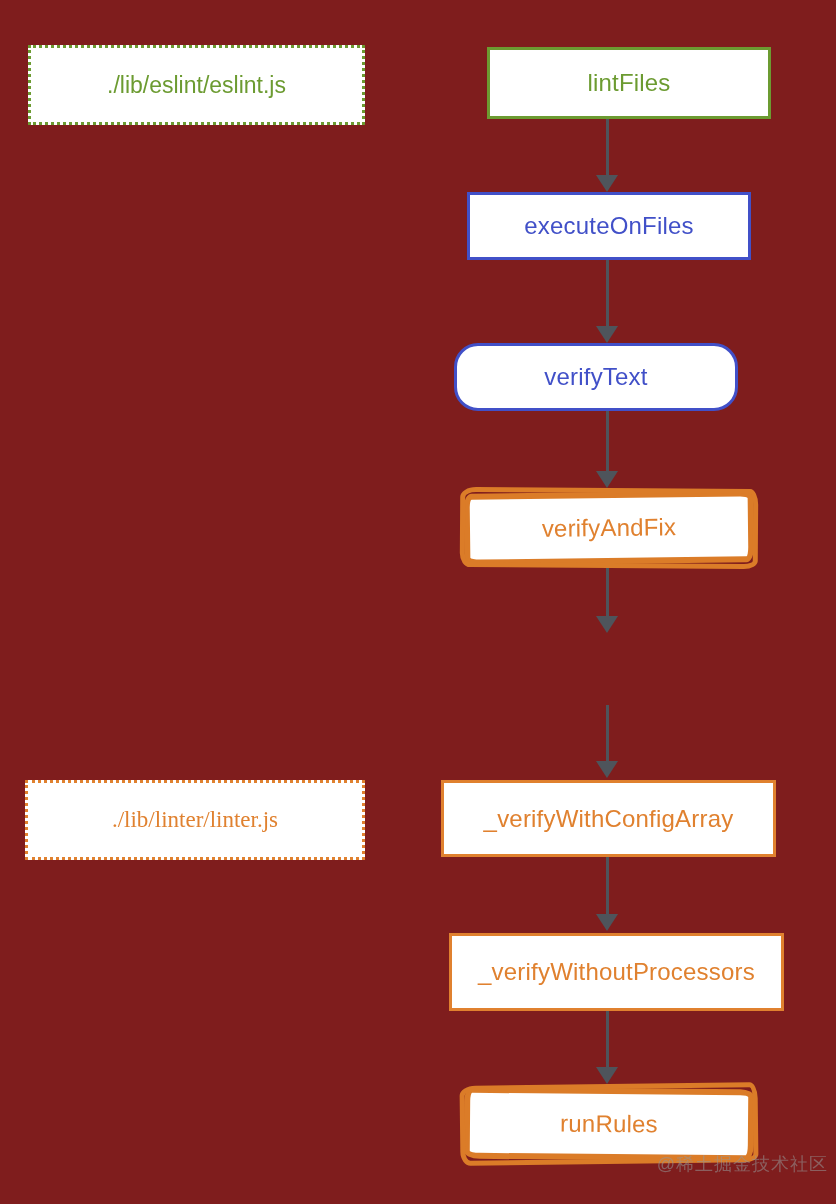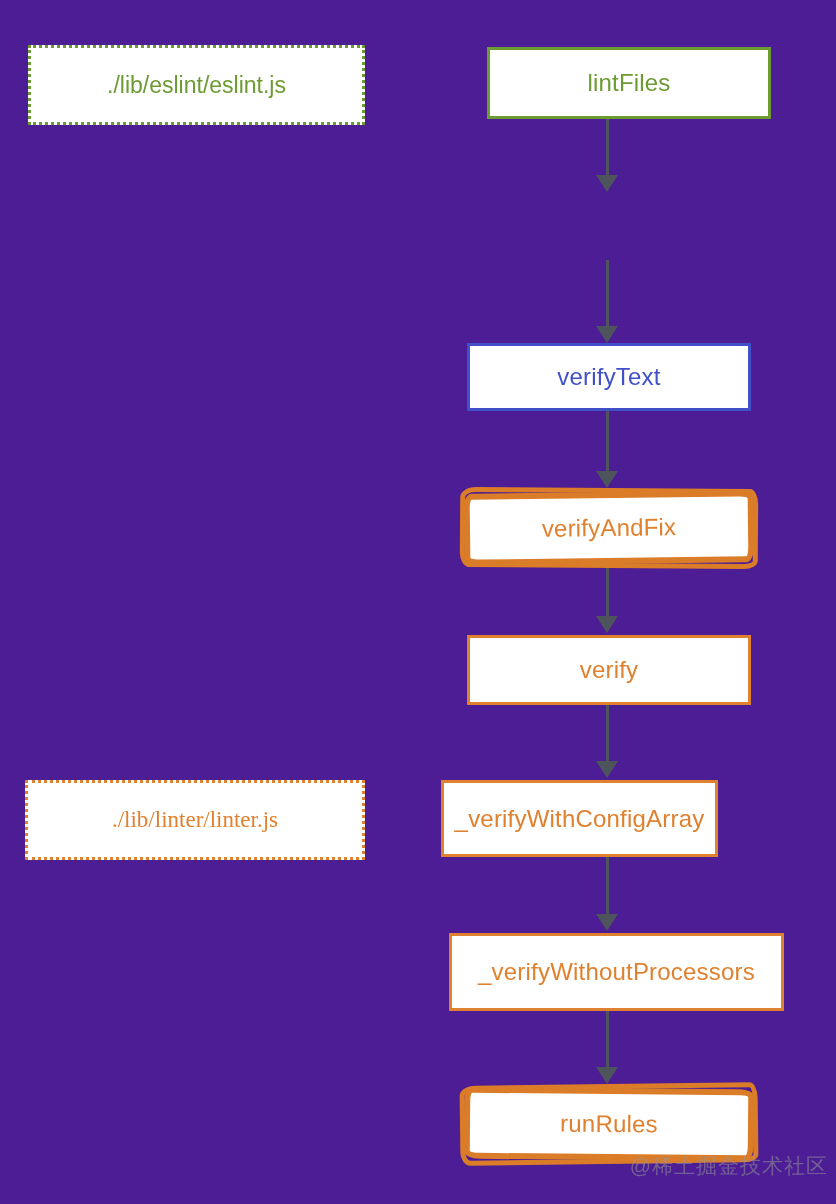--- a/index.html
+++ b/index.html
@@ -3,21 +3,21 @@
 <meta charset="utf-8">
 <style>
   * { margin: 0; padding: 0; box-sizing: border-box; }
   html, body { background: #ffffff; }
   body { font-family: "Liberation Sans", sans-serif; }
 
   .canvas {
     position: relative;
     width: 836px;
     height: 1204px;
-    background: #4c1d95;
+    background: #7f1d1d;
     overflow: hidden;
   }
 
   
   .node {
     position: absolute;
     display: flex;
     align-items: center;
     justify-content: center;
     background: #ffffff;
@@ -79,21 +79,21 @@
     border-left: 11px solid transparent;
     border-right: 11px solid transparent;
     border-top: 17px solid #4E545B;
   }
 
   
   .watermark {
     position: absolute;
     right: 8px;
     top: 1152px;
-    font-size: 21px;
+    font-size: 18px;
     color: rgba(150, 150, 150, 0.55);
     letter-spacing: 1px;
   }
 </style>
 </head>
 <body>
 
 <div class="canvas">
 
   <div class="filebox green" style="left:28px; top:45px; width:337px; height:80px;">
@@ -102,34 +102,34 @@
 
 
   <div class="filebox orange" style="left:25px; top:780px; width:340px; height:80px;">
     <span>./lib/linter/linter.js</span>
   </div>
 
   <div class="node green" style="left:487px; top:47px; width:284px; height:72px;">
     <span>lintFiles</span>
   </div>
 
+  <div class="node blue" style="left:467px; top:192px; width:284px; height:68px;">
+    <span>executeOnFiles</span>
+  </div>
 
-  <div class="node blue" style="left:467px; top:343px; width:284px; height:68px;">
+  <div class="node blue" style="left:454px; top:343px; width:284px; height:68px;border-radius:24px;">
     <span>verifyText</span>
   </div>
 
   <div class="node orange sketch" style="left:464px; top:492px; width:290px; height:72px;">
     <span>verifyAndFix</span>
   </div>
 
-  <div class="node orange" style="left:467px; top:635px; width:284px; height:70px;">
-    <span>verify</span>
-  </div>
 
-  <div class="node orange" style="left:441px; top:780px; width:277px; height:77px;">
+  <div class="node orange" style="left:441px; top:780px; width:335px; height:77px;">
     <span>_verifyWithConfigArray</span>
   </div>
 
   <div class="node orange" style="left:449px; top:933px; width:335px; height:78px;">
     <span>_verifyWithoutProcessors</span>
   </div>
 
   <div class="node orange sketch alt" style="left:464px; top:1088px; width:290px; height:72px;">
     <span>runRules</span>
   </div>

